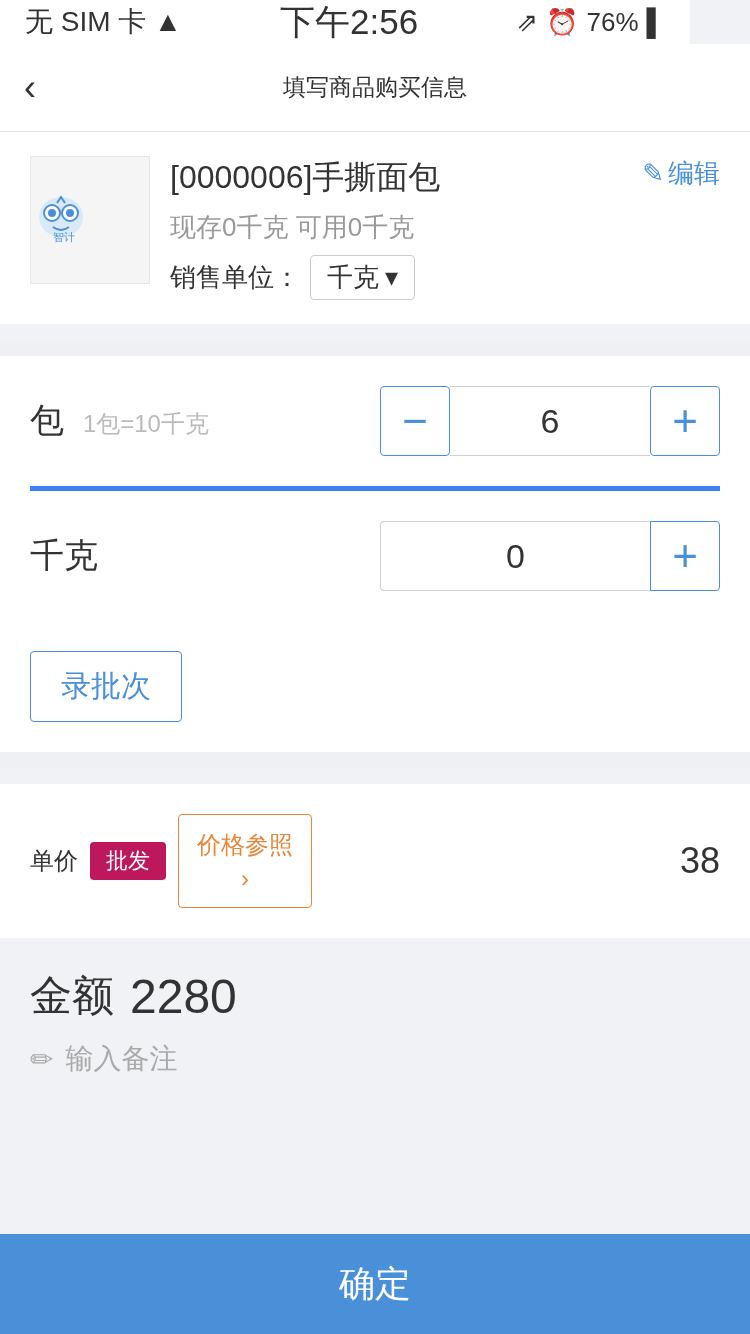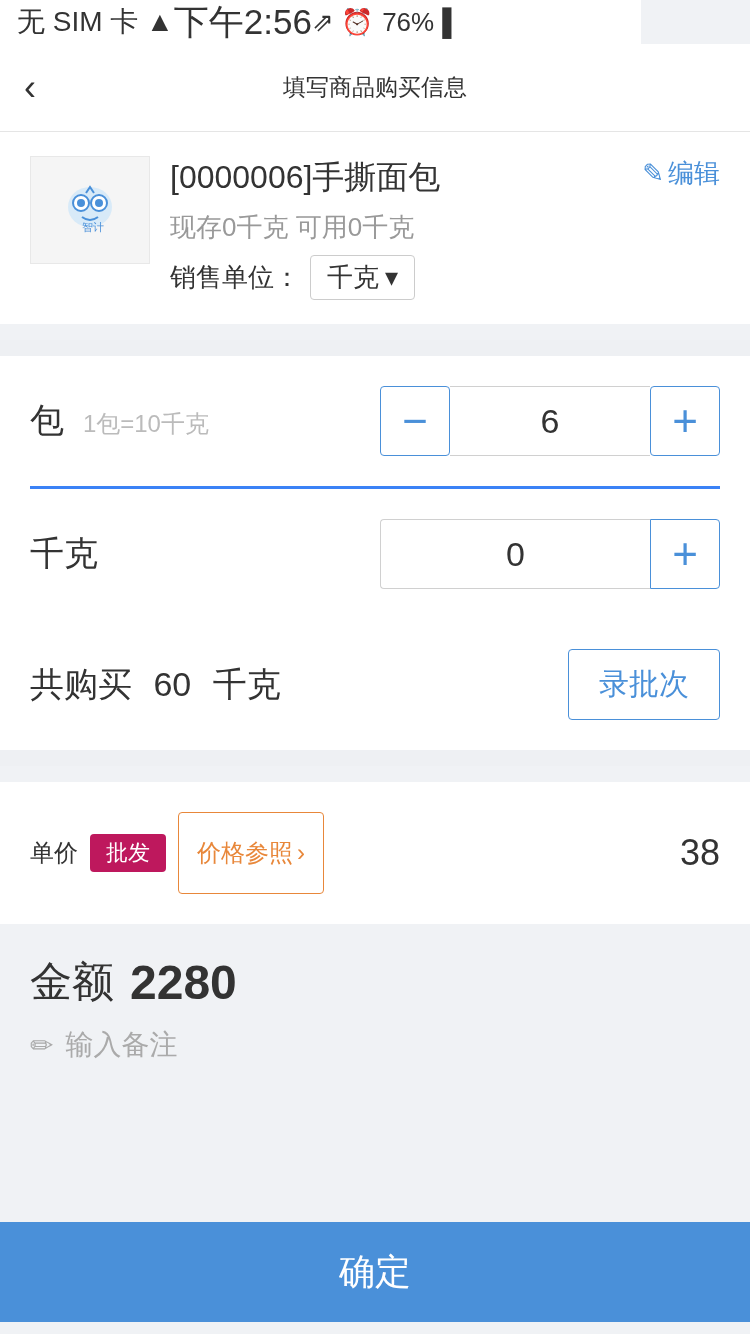--- a/index.html
+++ b/index.html
@@ -8,26 +8,27 @@
       width: 750px;
       min-height: 1334px;
       font-family: -apple-system, "PingFang SC", "Helvetica Neue", sans-serif;
       background: #f0f2f5;
       font-size: 32px;
       color: #333;
     }
 
     
     .status-bar {
-      width: 641px;
+      width: 690px;
       height: 44px;
       background: #fff;
       display: flex;
       align-items: center;
-      padding: 0 17px;
+      justify-content: space-between;
+      padding: 0 25px;
       font-size: 28px;
       color: #333;
     }
     .status-left { display: flex; align-items: center; gap: 8px; }
     .status-center { font-size: 35px; font-weight: 500; }
     .status-right { display: flex; align-items: center; gap: 8px; font-size: 26px; }
 
     
     .nav-bar {
       width: 750px;
@@ -56,26 +57,26 @@
     .product-card {
       background: #fff;
       padding: 24px 30px;
       display: flex;
       align-items: flex-start;
       gap: 20px;
       margin-bottom: 16px;
     }
     .product-image {
       width: 120px;
-      height: 108px;
+      height: 128px;
       background: #f5f5f5;
       border: 1px solid #e8e8e8;
       display: flex;
       align-items: center;
-      justify-content: center;
+      justify-content: flex-start;
       flex-shrink: 0;
     }
     .owl-icon {
       font-size: 48px;
       color: #4a90d9;
     }
     .product-info { flex: 1; }
     .product-name { font-size: 32px; color: #333; font-weight: 500; margin-bottom: 10px; }
     .product-stock { font-size: 26px; color: #999; margin-bottom: 10px; }
     .product-unit { font-size: 26px; color: #333; display: flex; align-items: center; gap: 10px; }
@@ -107,21 +108,21 @@
     
     .input-section {
       background: #fff;
       padding: 0 30px;
     }
     .input-row {
       display: flex;
       align-items: center;
       justify-content: space-between;
       padding: 30px 0;
-      border-bottom: 3px solid #3b82f6;
+      border-bottom: 5px solid #3b82f6;
     }
     .input-row:last-child { border-bottom: none; }
     .input-label { font-size: 34px; color: #333; }
     .input-hint { font-size: 24px; color: #bbb; margin-left: 10px; }
     .input-control {
       display: flex;
       align-items: center;
       gap: 0;
     }
     .qty-btn {
@@ -194,46 +195,47 @@
       background: #be185d;
       color: #fff;
       font-size: 22px;
       padding: 4px 16px;
       border-radius: 4px;
     }
     .price-ref-btn {
       border: 1.5px solid #e8873a;
       color: #e8873a;
       background: #fff;
-      padding: 24px 18px;
+      padding: 14px 18px;
       font-size: 24px;
       border-radius: 4px;
       cursor: pointer;
       display: flex;
       align-items: center;
       gap: 4px;
+      flex-direction: column;
     }
     .price-value { font-size: 36px; color: #333; font-weight: 500; }
 
     
     .amount-section {
       background: #f0f2f5;
       padding: 30px;
       margin-top: 0;
     }
     .amount-row { display: flex; align-items: center; gap: 16px; margin-bottom: 16px; }
     .amount-label { font-size: 42px; color: #333; }
-    .amount-value { font-size: 48px; color: #333; font-weight: 700; }
+    .amount-value { font-size: 48px; color: #333; font-weight: 400; }
     .note-row { display: flex; align-items: center; gap: 12px; color: #aaa; font-size: 28px; cursor: pointer; }
     .pencil-icon { font-size: 28px; }
 
     
     .confirm-btn {
       position: fixed;
-      bottom: 12px;
+      bottom: 0;
       left: 0;
       width: 750px;
       height: 100px;
       background: #4a90d9;
       color: #fff;
       font-size: 36px;
       border: none;
       cursor: pointer;
       display: flex;
       align-items: center;
@@ -317,25 +319,20 @@
       <span class="input-label">千克</span>
     </div>
     <div class="input-control">
       <input class="qty-input-nobutton" type="text" value="0" style="">
       <button class="qty-btn" style="border-radius: 0 4px 4px 0; border-left: 1.5px solid #4a90d9;">+</button>
     </div>
   </div>
 </div>
 
 <div class="total-section">
-  <div class="total-text">
-    <span>共购买</span>
-    <span style="margin: 0 12px;">60</span>
-    <span>千克</span>
-  </div>
   <button class="batch-btn">录批次</button>
 </div>
 
 <div class="section-divider"></div>
 
 <div class="price-section">
   <div class="price-left">
     <span class="price-label">单价</span>
     <span class="price-tag">批发</span>
     <button class="price-ref-btn">

